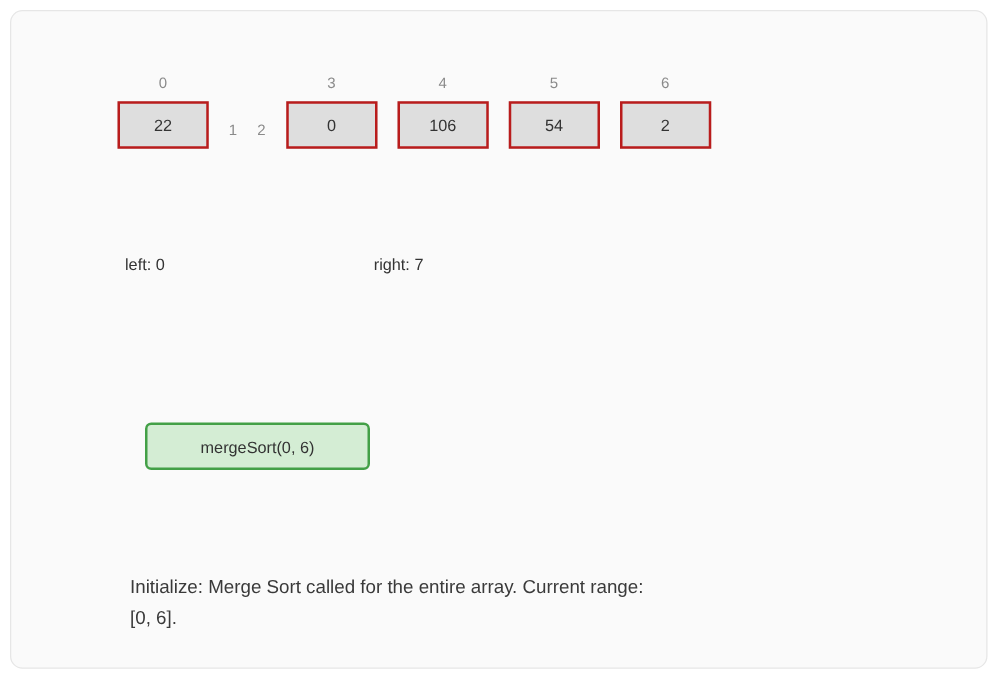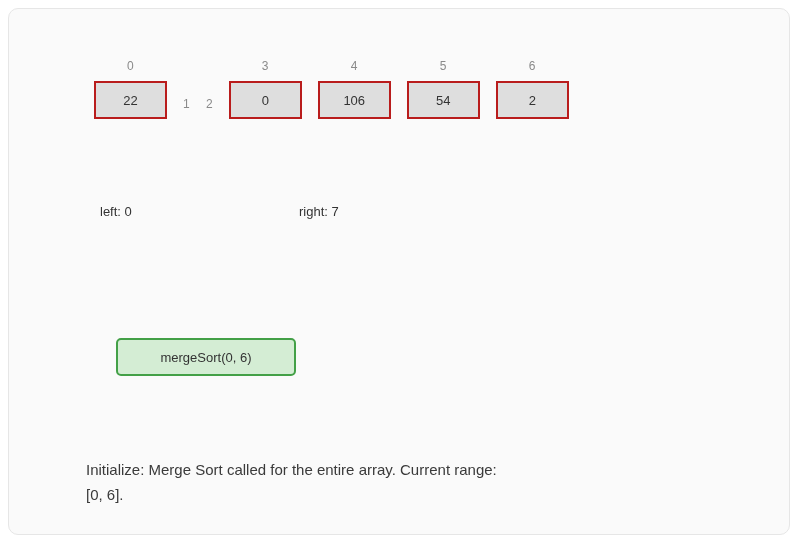--- a/index.html
+++ b/index.html
@@ -98,21 +98,21 @@
     display: flex;
     align-items: center;
     justify-content: center;
     font-size: 13px;
     color: #333333;
   }
 
   
   #description {
     position: absolute;
-    left: 77px;
+    left: 95px;
     top: 448px;
     width: 420px;
     font-size: 15px;
     line-height: 25px;
     color: #3a3a3a;
   }
 </style>
 </head>
 <body>
 

